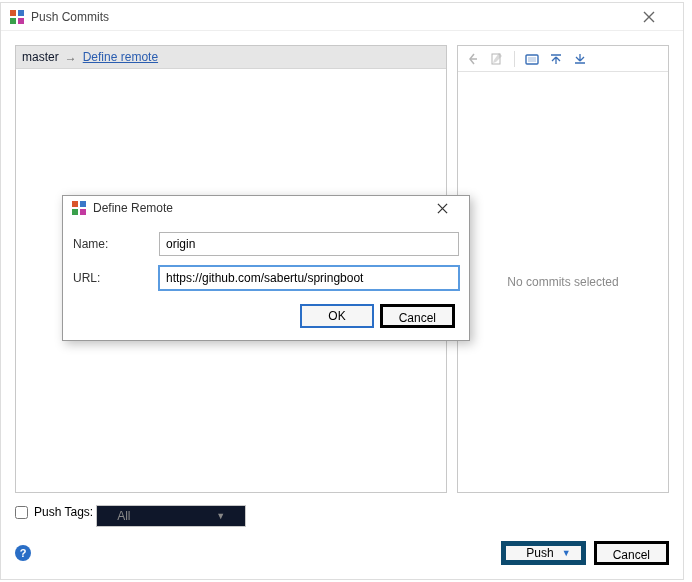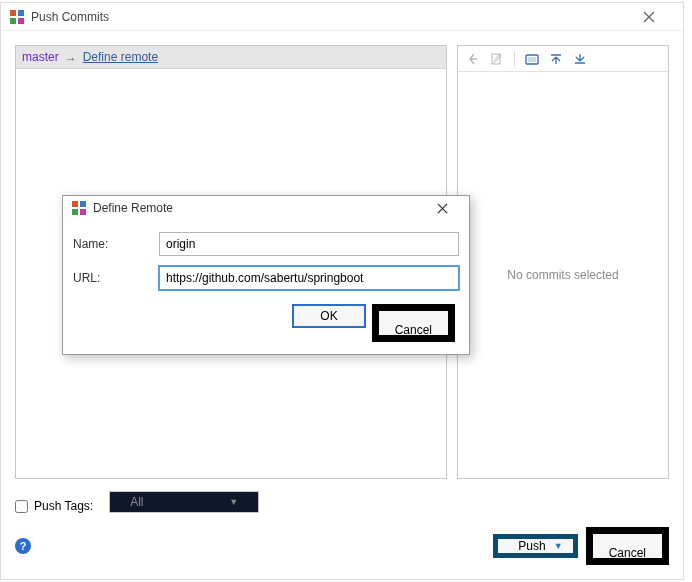--- a/index.html
+++ b/index.html
@@ -10,41 +10,41 @@
   .outer-titlebar { display: flex; align-items: center; height: 28px; padding: 0 8px; border-bottom: 1px solid #eee; }
   .app-icon { width: 16px; height: 16px; margin-right: 6px; }
   .outer-title { flex: 1; color: #444; }
   .outer-close { width: 32px; text-align: center; color: #666; font-size: 14px; cursor: pointer; }
 
   .outer-body { padding: 14px; display: flex; flex-direction: column; height: calc(100% - 28px); }
 
   .main-row { display: flex; flex: 1; gap: 10px; min-height: 0; }
   .left-pane { flex: 1; border: 1px solid #c8c8c8; background: #fff; }
   .branch-bar { background: #e6e6e6; padding: 4px 6px; display: flex; align-items: center; gap: 6px; border-bottom: 1px solid #d6d6d6; }
-  .branch { color: #6d28d9; }
+  .branch { color: #0f172a; }
   .arrow { color: #666; }
   .define-remote-link { color: #2a5db0; text-decoration: underline; cursor: pointer; }
 
   .right-pane { width: 212px; border: 1px solid #c8c8c8; display: flex; flex-direction: column; justify-content: space-between; }
   .right-toolbar { height: 26px; border-bottom: 1px solid #e2e2e2; display: flex; align-items: center; gap: 6px; padding: 0 6px; justify-content: flex-start; }
   .tb-icon { width: 18px; height: 18px; color: #b5b5b5; display: inline-flex; align-items: center; justify-content: center; }
   .tb-icon.blue { color: #3a6fb7; }
   .vsep { width: 1px; height: 16px; background: #ddd; margin: 0 2px; }
   .right-empty { flex: 1; display: flex; align-items: center; justify-content: center; color: #8a8a8a; }
 
-  .bottom-row { display: flex; align-items: flex-end; padding-top: 12px; gap: 16px; }
+  .bottom-row { display: flex; align-items: flex-start; padding-top: 12px; gap: 3px; }
   .chk { display: flex; align-items: center; gap: 6px; }
   .chk input { width: 13px; height: 13px; }
   .combo { width: 150px; height: 22px; border: 1px solid #c8c8c8; background: #0f172a; color: #888; padding: 0 20px; display: flex; align-items: center; justify-content: space-between; }
   .combo .caret { font-size: 9px; color: #888; }
 
   .footer-row { display: flex; align-items: center; padding-top: 14px; gap: 8px; }
   .help-icon { width: 16px; height: 16px; border-radius: 50%; background: #2a6ec6; color: #fff; font-weight: bold; font-size: 11px; display: inline-flex; align-items: center; justify-content: center; }
   .footer-spacer { flex: 1; }
-  .btn { height: 24px; padding: 12px 16px; border: 7px solid #000000; background: #f6f6f6; cursor: pointer; font-family: inherit; font-size: 12px; }
+  .btn { height: 24px; padding: 4px 16px; border: 3px solid #000000; background: #f6f6f6; cursor: pointer; font-family: inherit; font-size: 12px; }
   .btn.primary { border: 5px solid #0c4a6e; display: inline-flex; align-items: center; gap: 8px; padding: 0 10px 0 20px; }
   .btn.primary .caret { color: #2a6ec6; font-size: 9px; }
 
   
   .inner-dialog { position: absolute; top: 195px; left: 62px; width: 408px; background: #fff; border: 1px solid #9a9a9a; box-shadow: 3px 3px 10px rgba(0,0,0,.25); }
   .inner-titlebar { display: flex; align-items: center; height: 24px; padding: 0 8px; }
   .inner-title { flex: 1; color: #333; }
   .inner-close { width: 24px; text-align: center; color: #333; font-size: 13px; cursor: pointer; }
   .inner-body { padding: 12px 10px 12px 10px; }
   .field-row { display: flex; align-items: center; margin-bottom: 10px; }

